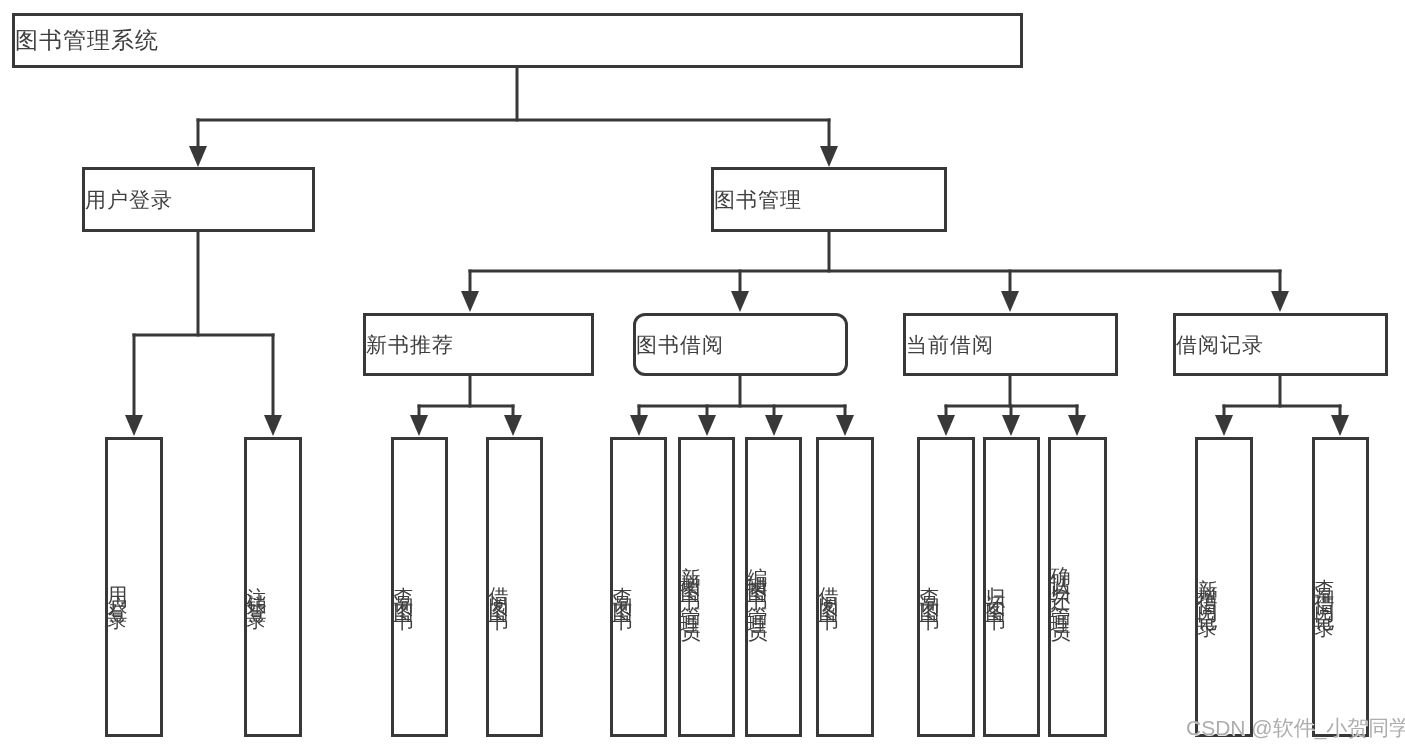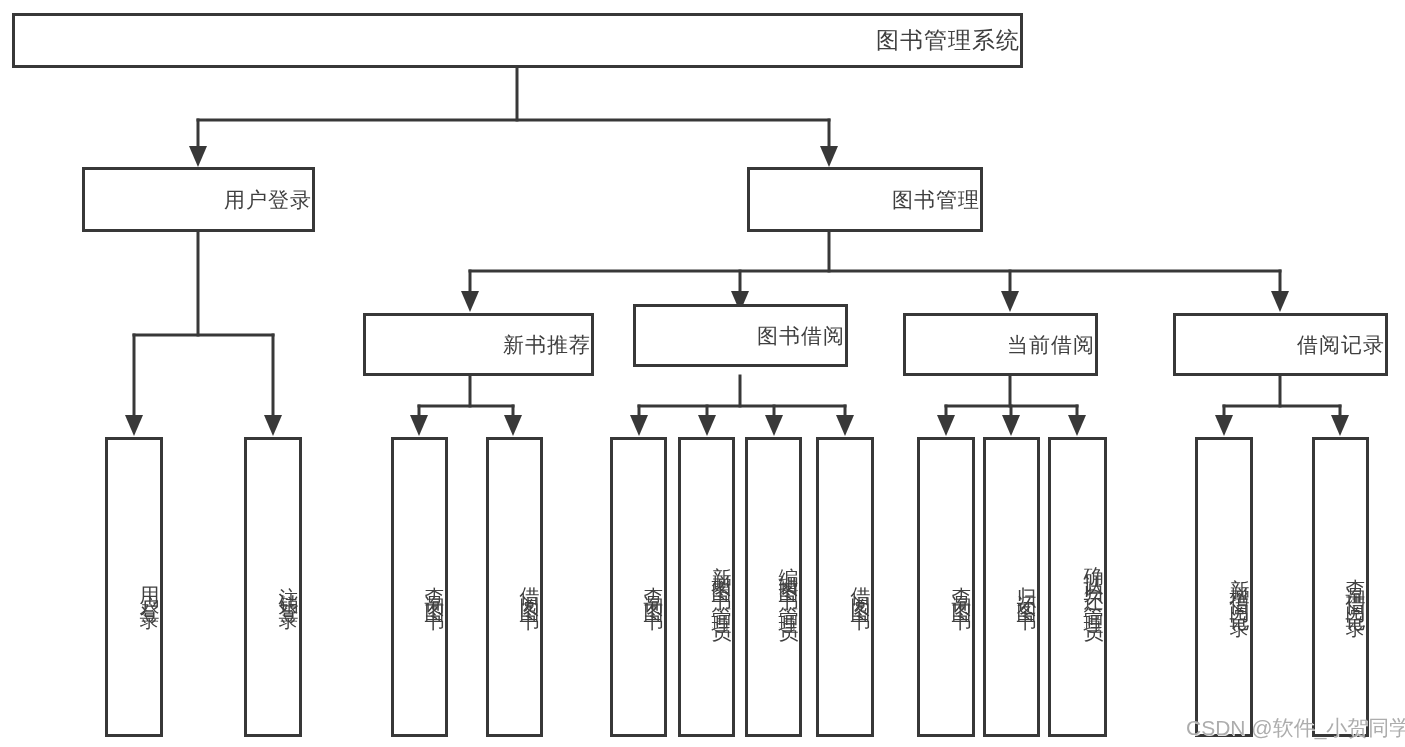--- a/index.html
+++ b/index.html
@@ -22,21 +22,21 @@
     width: 1405px;
     height: 747px;
   }
   .node {
     position: absolute;
     box-sizing: border-box;
     border: 3px solid #383838;
     background: #ffffff;
     display: flex;
     align-items: center;
-    justify-content: flex-end;
+    justify-content: flex-start;
     color: #3f3f3f;
   }
   .node.root  { font-size: 23px; letter-spacing: 1px; }
   .node.lvl   { font-size: 21px; letter-spacing: 1px; }
   .node.leaf  { top: 437px; height: 300px; }
   .node.leaf span {
     writing-mode: vertical-rl;
     text-orientation: upright;
     font-size: 20px;
     line-height: 1;
@@ -122,31 +122,31 @@
     </g>
   </svg>
 
   <div class="node root" style="left:12px; top:13px; width:1011px; height:55px;">
     <span>图书管理系统</span>
   </div>
 
   <div class="node lvl" style="left:82px; top:167px; width:233px; height:65px;">
     <span>用户登录</span>
   </div>
-  <div class="node lvl" style="left:711px; top:167px; width:236px; height:65px;margin-left:36px;">
+  <div class="node lvl" style="left:711px; top:167px; width:236px; height:65px;">
     <span>图书管理</span>
   </div>
 
   <div class="node lvl" style="left:363px; top:313px; width:231px; height:63px;">
     <span>新书推荐</span>
   </div>
-  <div class="node lvl" style="left:633px; top:304px; width:215px; height:63px;">
+  <div class="node lvl" style="left:633px; top:313px; width:215px; height:63px;border-radius:12px;">
     <span>图书借阅</span>
   </div>
-  <div class="node lvl" style="left:903px; top:313px; width:195px; height:63px;">
+  <div class="node lvl" style="left:903px; top:313px; width:215px; height:63px;">
     <span>当前借阅</span>
   </div>
   <div class="node lvl" style="left:1173px; top:313px; width:215px; height:63px;">
     <span>借阅记录</span>
   </div>
 
   <div class="node leaf" style="left:105px; width:58px;">
     <span>用户登录</span>
   </div>
   <div class="node leaf" style="left:244px; width:58px;">

